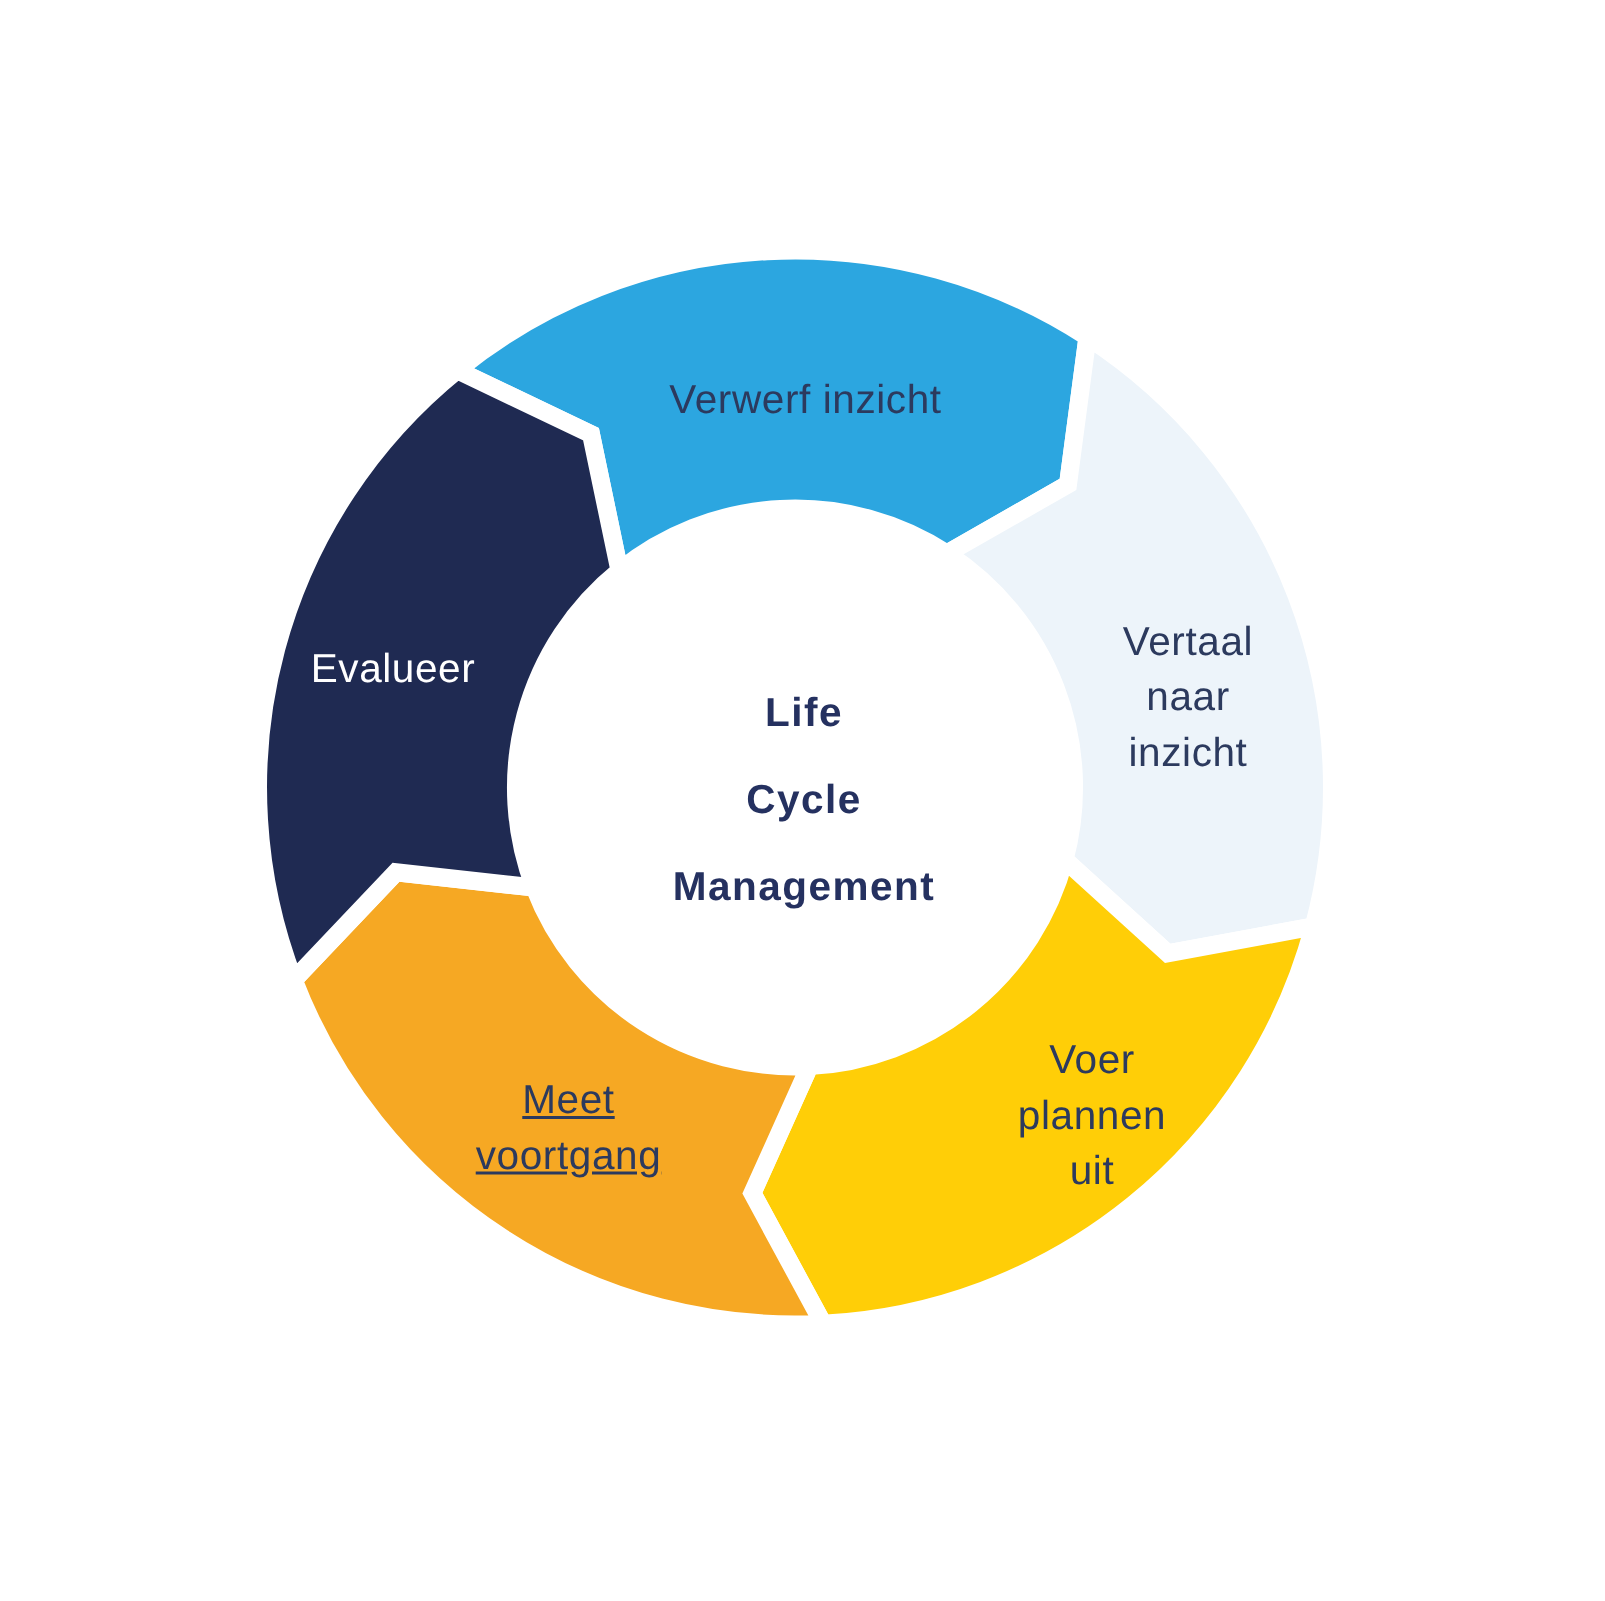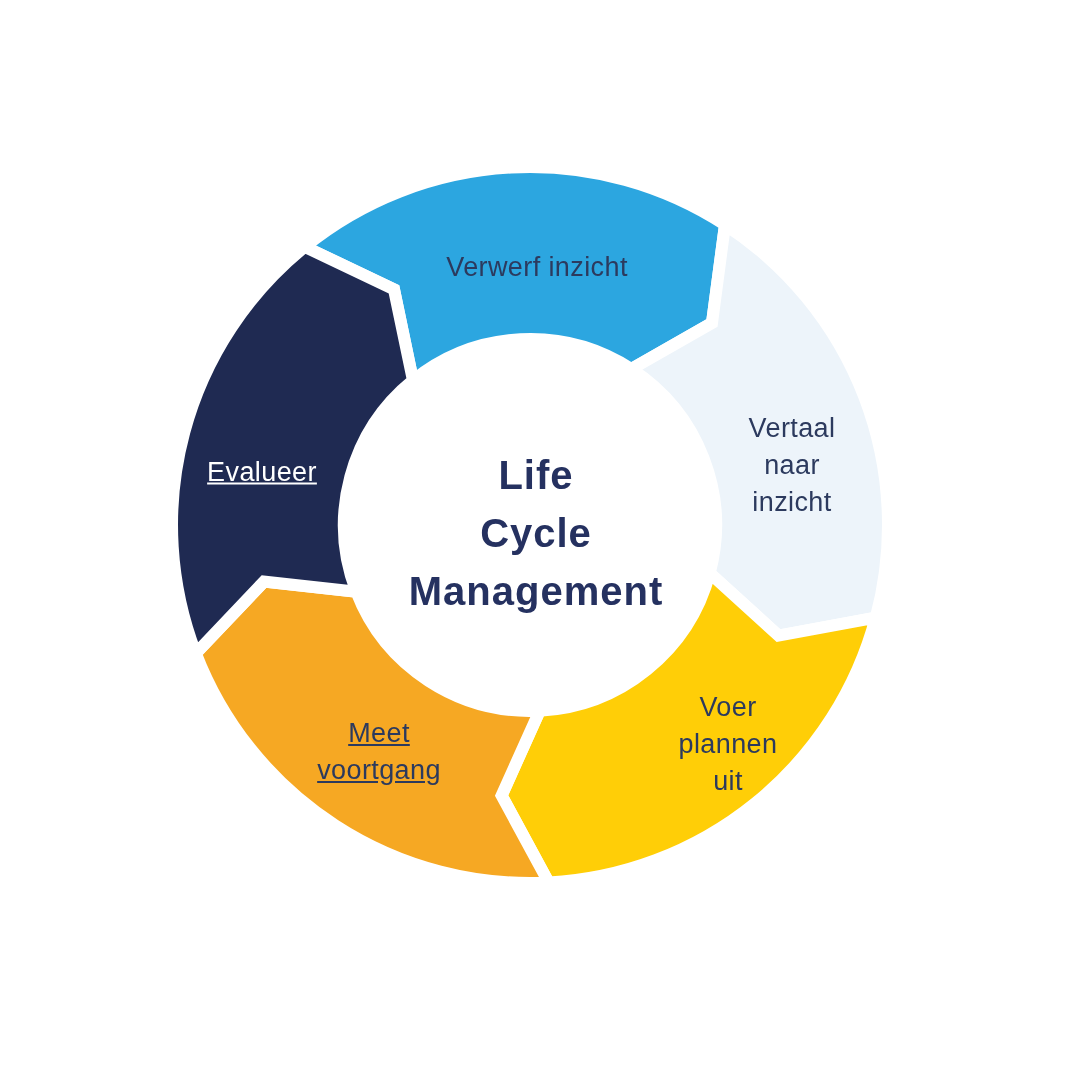--- a/index.html
+++ b/index.html
@@ -37,27 +37,27 @@
     letter-spacing: 0.4px;
     color: #2c3a5e;
     text-align: center;
     white-space: pre-line;
     font-weight: 400;
   }
   .l-verwerf  { left: 537px; top: 267px; }
   .l-vertaal  { left: 792px; top: 465px; }
   .l-voer     { left: 728px; top: 744px; }
   .l-meet     { left: 379px; top: 752px; text-decoration: underline; }
-  .l-evalueer { left: 262px; top: 472px; color: #ffffff; text-decoration: underline; }
+  .l-evalueer { left: 262px; top: 446px; color: #ffffff; }
   .center-title {
     position: absolute;
     left: 536px;
     top: 533px;
     transform: translate(-50%, -50%);
-    font-size: 40px;
+    font-size: 27px;
     line-height: 58px;
     font-weight: 700;
     letter-spacing: 1px;
     color: #253160;
     text-align: center;
     white-space: pre-line;
   }
 </style>
 </head>
 <body>

